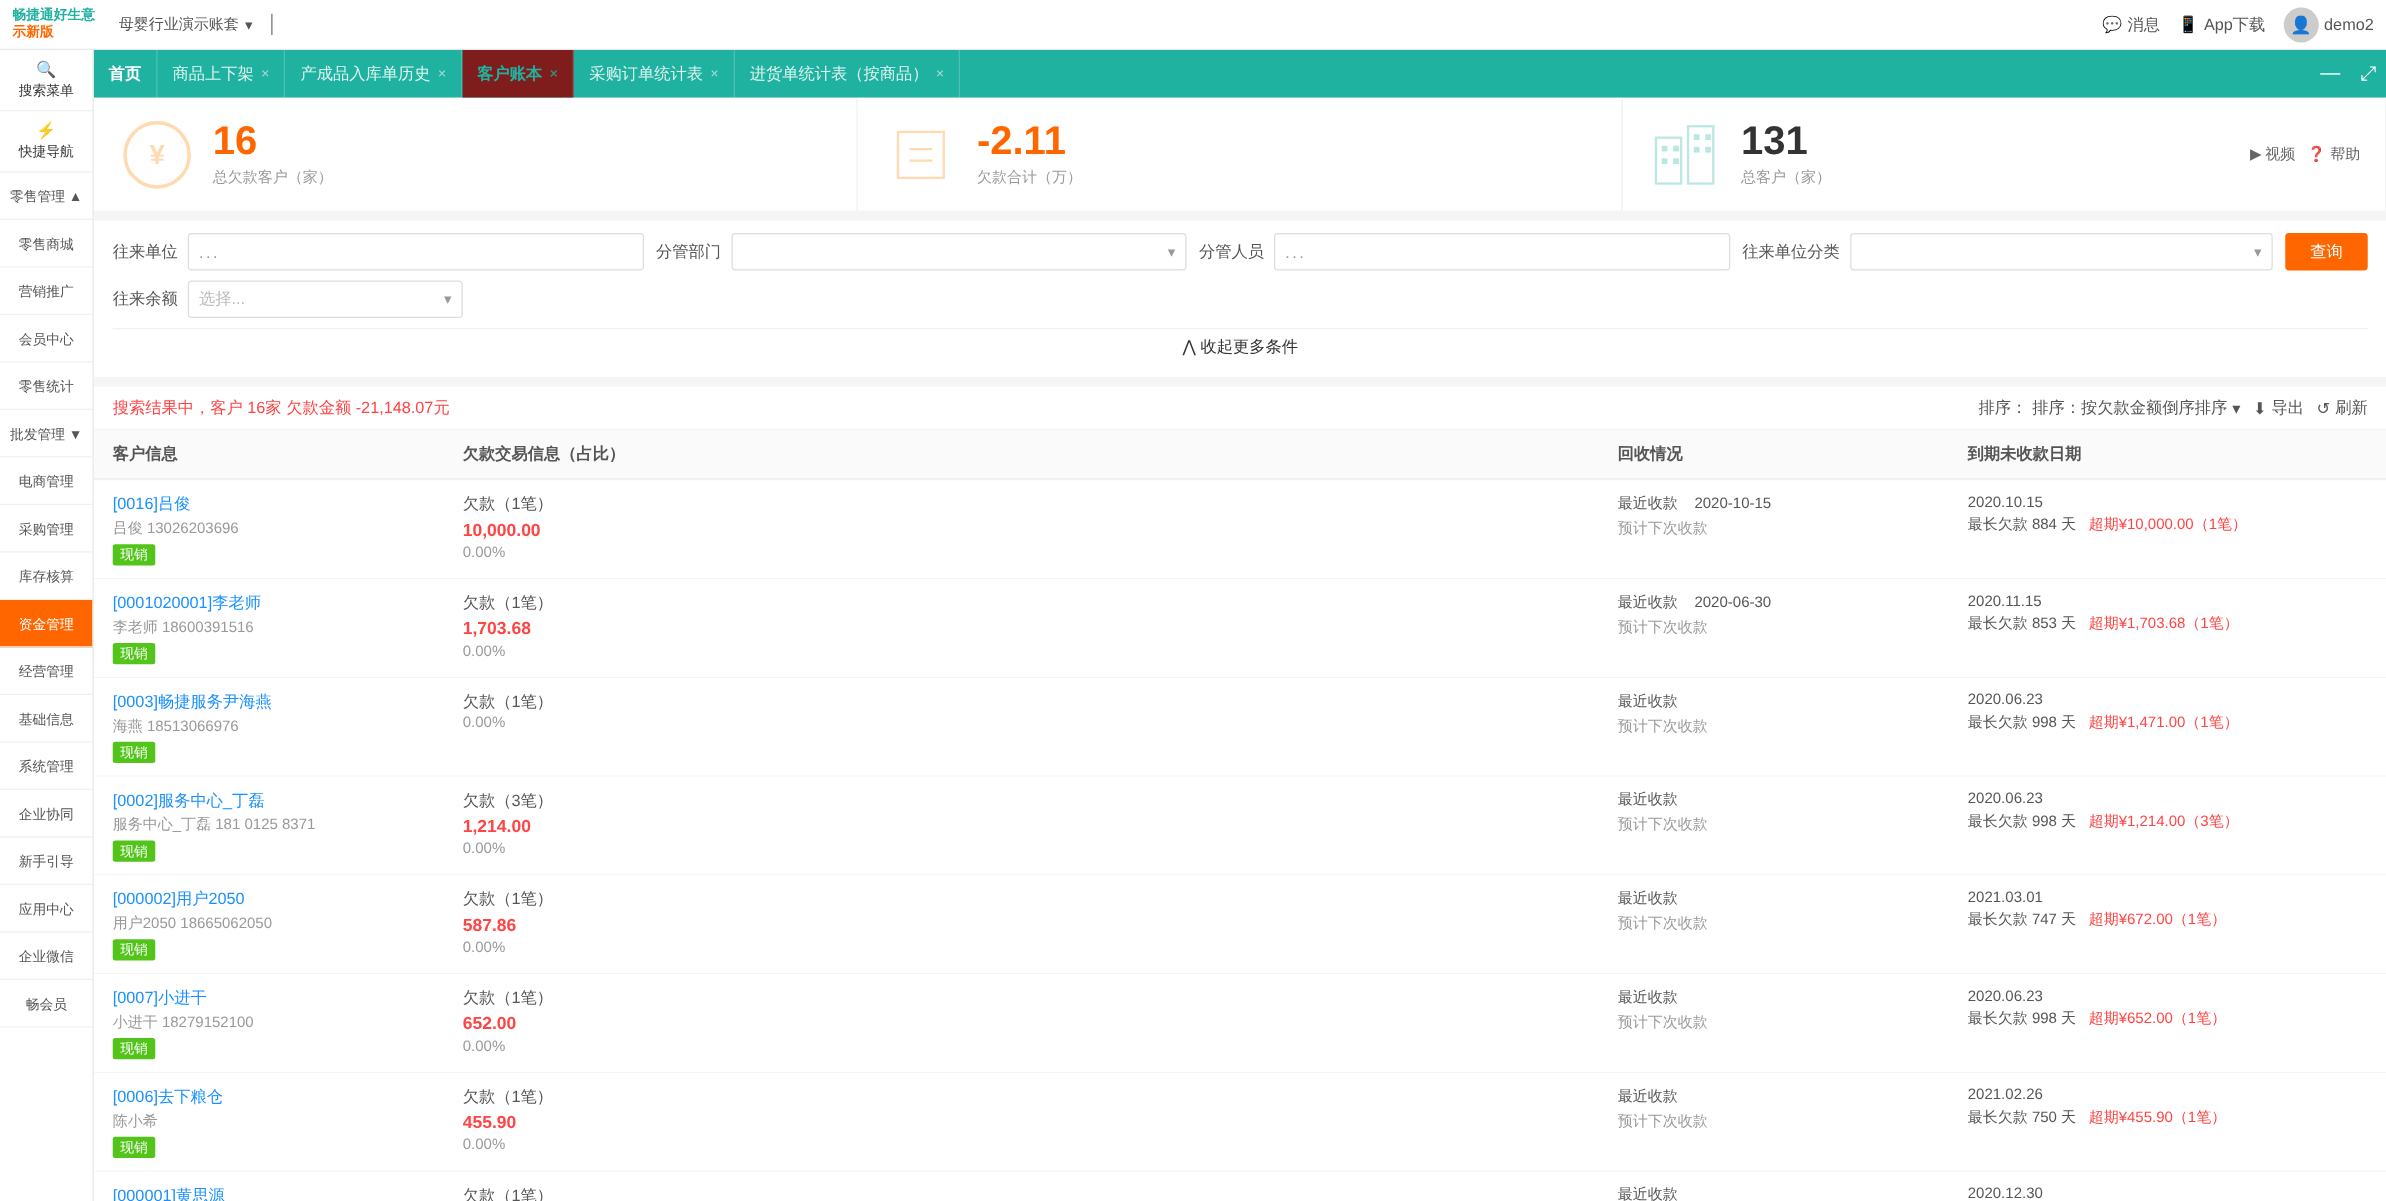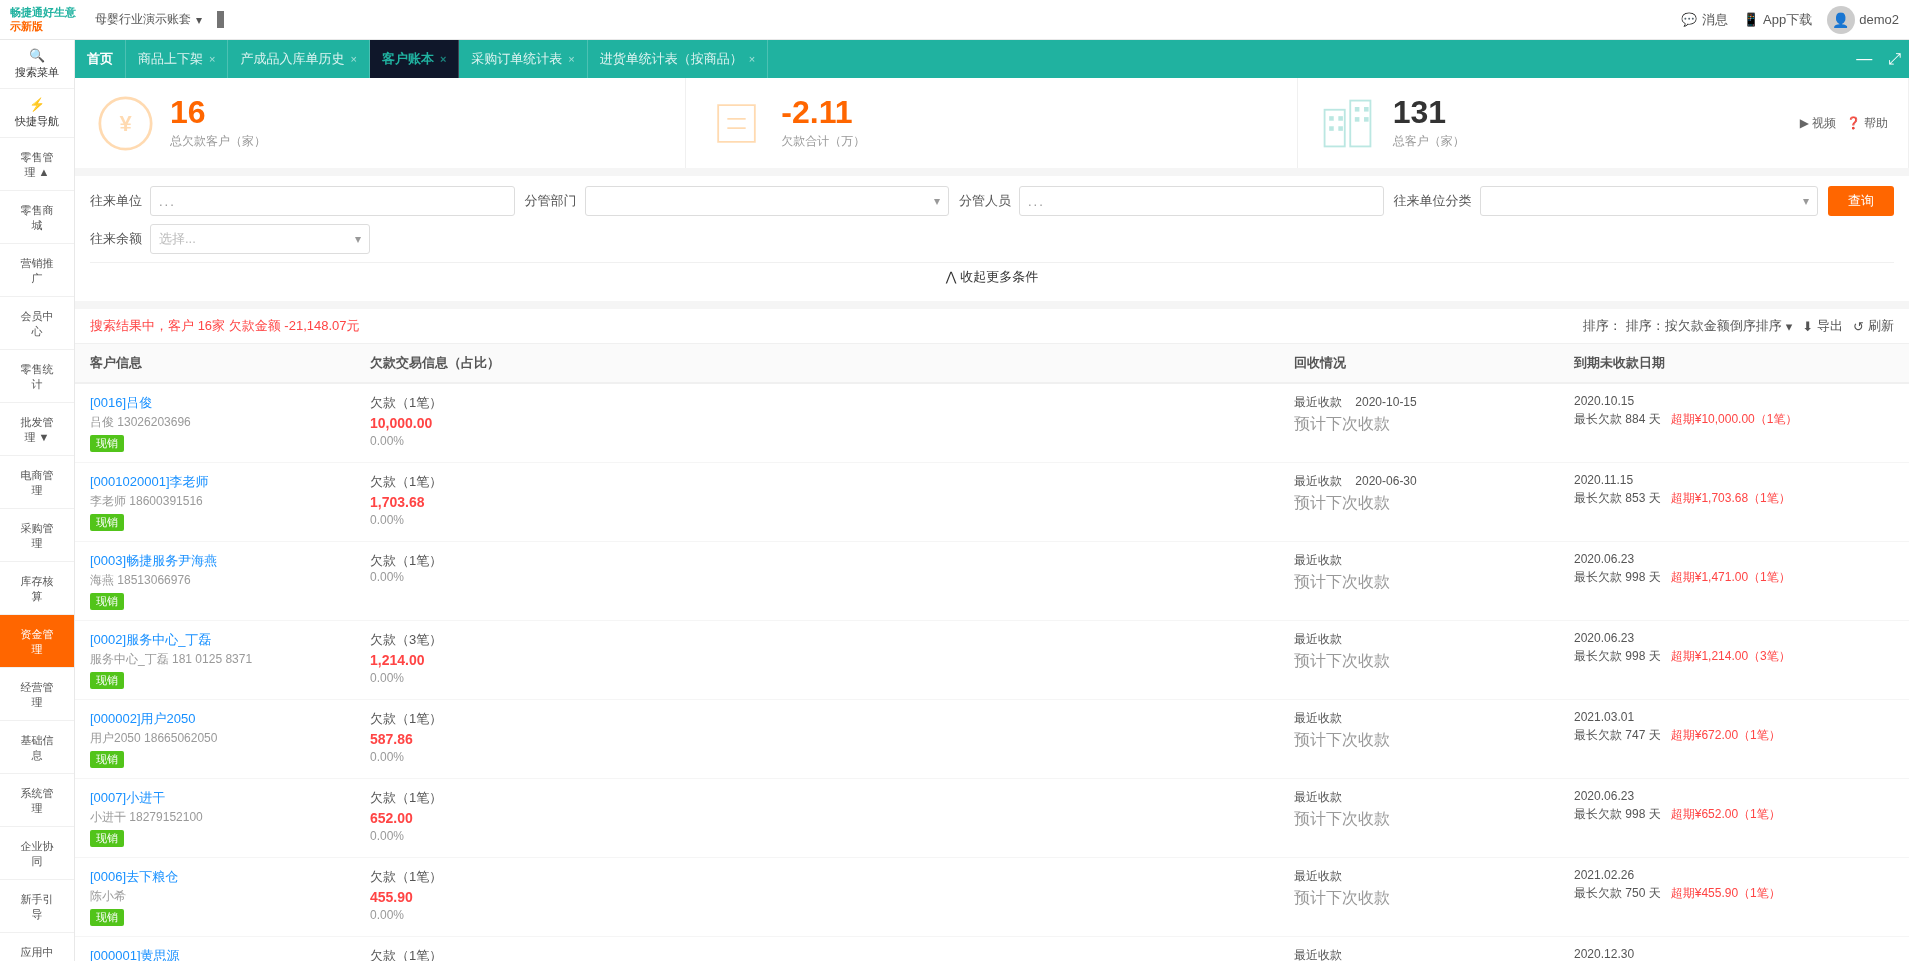--- a/index.html
+++ b/index.html
@@ -5,45 +5,45 @@
     * { box-sizing: border-box; margin: 0; padding: 0; }
     body { font-family: 'Microsoft YaHei', Arial, sans-serif; font-size: 13px; background: #f5f5f5; color: #333; overflow: hidden; }
     
     
     .app-container { display: flex; flex-direction: column; height: 961px; width: 1909px; }
     
     
     .top-bar { display: flex; align-items: center; background: #fff; height: 40px; padding: 16px 10px; border-bottom: 1px solid #e8e8e8; flex-shrink: 0; }
     .logo-area { display: flex; align-items: center; width: 75px; flex-shrink: 0; }
     .logo-text { font-size: 12px; color: #ff6600; font-weight: bold; line-height: 1.2; }
-    .company-selector { display: flex; align-items: center; padding: 0 10px; border-right: 7px solid #737373; font-size: 12px; color: #555; cursor: pointer; }
+    .company-selector { display: flex; align-items: center; padding: 0 10px; border-right: 1px solid #737373; font-size: 12px; color: #555; cursor: pointer; }
     .company-selector span { margin-right: 5px; }
     .top-right { margin-left: auto; display: flex; align-items: center; gap: 15px; }
     .top-right-item { display: flex; align-items: center; gap: 4px; font-size: 13px; color: #555; cursor: pointer; }
     .avatar { width: 28px; height: 28px; border-radius: 50%; background: #ccc; display: flex; align-items: center; justify-content: center; overflow: hidden; }
     
     
     .main-layout { display: flex; flex: 1; overflow: hidden; }
     
     
     .sidebar { width: 75px; background: #fff; border-right: 1px solid #e8e8e8; display: flex; flex-direction: column; flex-shrink: 0; overflow-y: auto; }
     .sidebar-search { padding: 8px 5px; text-align: center; cursor: pointer; border-bottom: 1px solid #f0f0f0; }
     .sidebar-quick-nav { padding: 8px 5px; text-align: center; cursor: pointer; border-bottom: 1px solid #f0f0f0; }
-    .sidebar-item { padding: 10px 20px; text-align: center; cursor: pointer; border-bottom: 1px solid #f0f0f0; font-size: 12px; color: #555; position: relative; }
+    .sidebar-item { padding: 10px 5px; text-align: center; cursor: pointer; border-bottom: 1px solid #f0f0f0; font-size: 12px; color: #555; position: relative; }
     .sidebar-item.active { background: #ff6600; color: #fff; }
     .sidebar-item-label { display: block; margin-top: 2px; font-size: 11px; }
     
     
     .content-area { flex: 1; display: flex; flex-direction: column; overflow: hidden; }
     
     
     .tab-bar { display: flex; align-items: center; background: #20b2a0; height: 38px; flex-shrink: 0; }
     .tab { display: flex; align-items: center; padding: 0 12px; height: 38px; font-size: 13px; color: rgba(255,255,255,0.85); cursor: pointer; border-right: 1px solid rgba(255,255,255,0.2); white-space: nowrap; }
     .tab.home { color: #fff; font-weight: bold; }
-    .tab.active { background: #0f172a; color: #20b2a0; font-weight: bold; }
+    .tab.active { background: #7f1d1d; color: #20b2a0; font-weight: bold; }
     .tab .close-x { margin-left: 6px; font-size: 11px; opacity: 0.7; }
     .tab-bar-end { margin-left: auto; display: flex; align-items: center; }
     .tab-end-btn { color: #fff; padding: 0 8px; font-size: 16px; cursor: pointer; }
     
     
     .page-content { flex: 1; overflow-y: auto; background: #f5f5f5; padding: 0; }
     
     
     .stats-bar { display: flex; background: #fff; margin-bottom: 8px; }
     .stat-card { flex: 1; display: flex; align-items: center; padding: 15px 20px; border-right: 1px solid #f0f0f0; }
@@ -93,21 +93,21 @@
     .customer-phone { font-size: 12px; color: #999; margin: 2px 0; }
     .customer-tag { display: inline-block; background: #52c41a; color: #fff; font-size: 11px; padding: 1px 6px; border-radius: 2px; margin-top: 2px; }
     
     .debt-info { flex: 1; }
     .debt-count { font-size: 13px; color: #555; }
     .debt-amount { font-size: 14px; color: #ff4444; font-weight: bold; margin: 3px 0; }
     .debt-ratio { font-size: 12px; color: #999; }
     
     .recovery-info { flex: 0 0 280px; }
     .recovery-date { font-size: 12px; color: #555; margin-bottom: 3px; }
-    .recovery-next { font-size: 16px; color: #999; }
+    .recovery-next { font-size: 12px; color: #999; }
     
     .due-info { flex: 0 0 320px; }
     .due-date { font-size: 12px; color: #555; margin-bottom: 3px; }
     .due-overdue { font-size: 12px; color: #555; }
     .due-overdue-amount { color: #ff4444; cursor: pointer; }
   </style>
 </head>
 <body>
 
 <div class="app-container">

